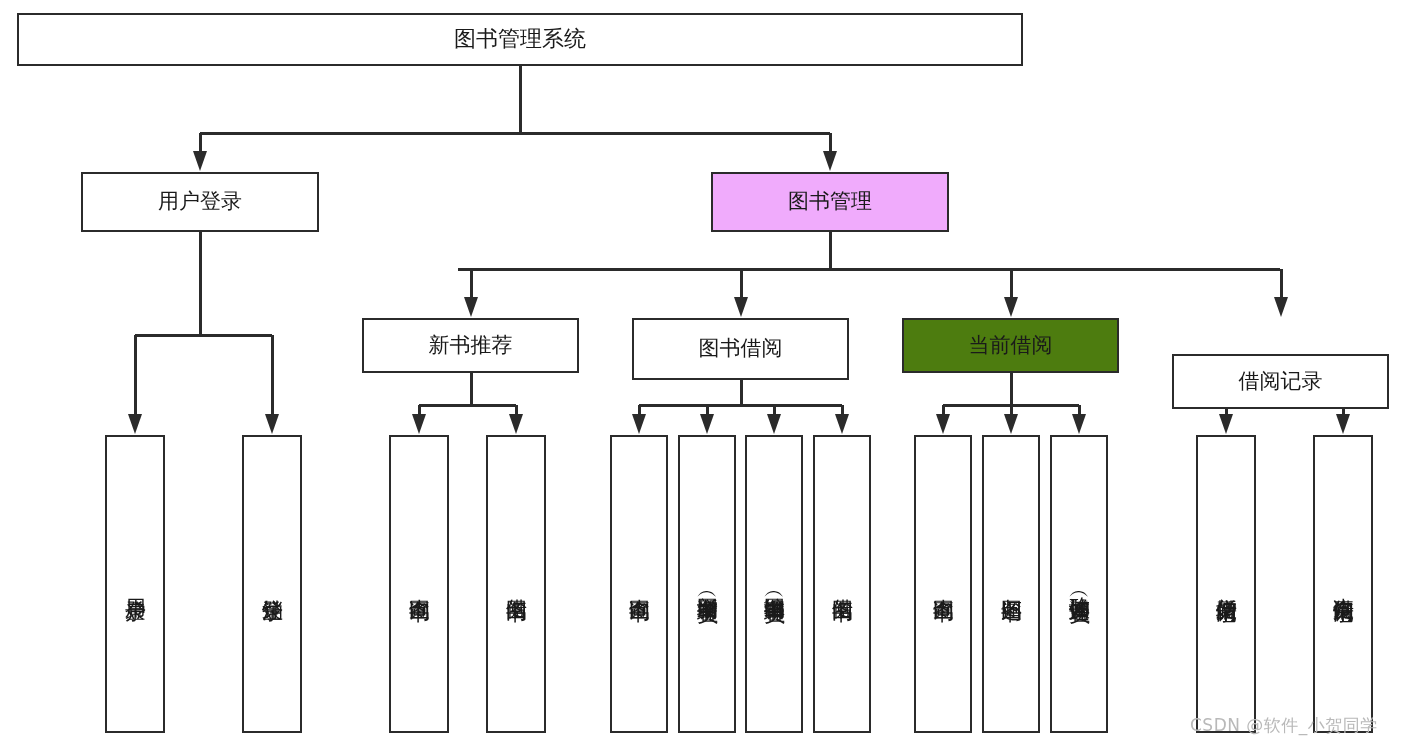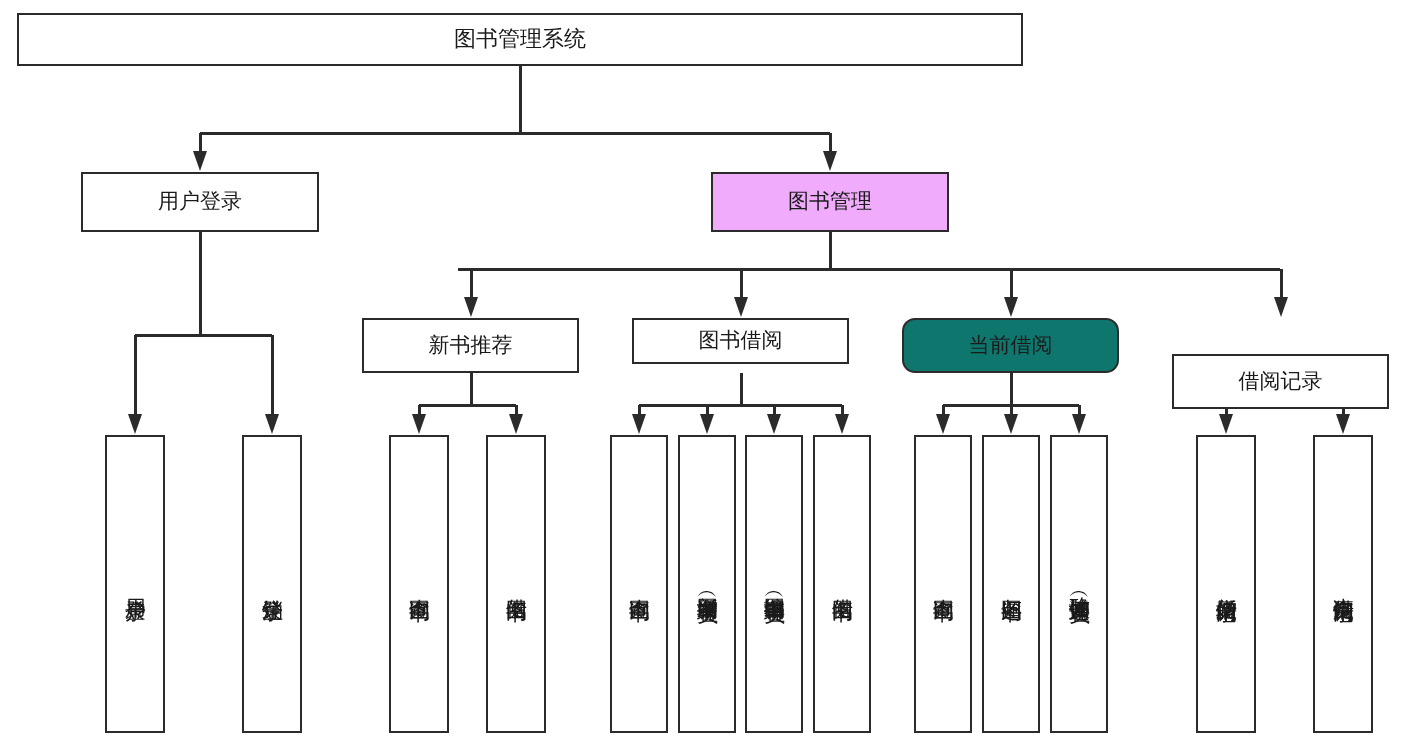--- a/index.html
+++ b/index.html
@@ -131,24 +131,24 @@
       </div>
       <div class="node horizontal" style="left: 81px; top: 172px; width: 238px; height: 60px; border-color: rgb(43, 43, 43); background: rgb(255, 255, 255); color: rgb(26, 26, 26);">
         <span class="node-label">用户登录</span>
       </div>
       <div class="node horizontal" style="left: 711px; top: 172px; width: 238px; height: 60px; border-color: rgb(43, 43, 43); background: #f0abfc; color: rgb(26, 26, 26);">
         <span class="node-label">图书管理</span>
       </div>
       <div class="node horizontal" style="left: 362px; top: 318px; width: 217px; height: 55px; border-color: rgb(43, 43, 43); background: rgb(255, 255, 255); color: rgb(26, 26, 26);">
         <span class="node-label">新书推荐</span>
       </div>
-      <div class="node horizontal" style="left: 632px; top: 318px; width: 217px; height: 46px; border-color: rgb(43, 43, 43); background: rgb(255, 255, 255); color: rgb(26, 26, 26);">
+      <div class="node horizontal" style="left: 632px; top: 318px; width: 217px; height: 62px; border-color: rgb(43, 43, 43); background: rgb(255, 255, 255); color: rgb(26, 26, 26);">
         <span class="node-label">图书借阅</span>
       </div>
-      <div class="node horizontal" style="left: 902px; top: 318px; width: 217px; height: 55px; border-color: rgb(43, 43, 43); background: #0f766e; color: rgb(26, 26, 26); border-radius: 13px;">
+      <div class="node horizontal" style="left: 902px; top: 318px; width: 217px; height: 55px; border-color: rgb(43, 43, 43); background: #4d7c0f; color: rgb(26, 26, 26);">
         <span class="node-label">当前借阅</span>
       </div>
       <div class="node horizontal" style="left: 1172px; top: 318px; width: 217px; height: 55px; border-color: rgb(43, 43, 43); background: rgb(255, 255, 255); color: rgb(26, 26, 26); margin-top: 36px;">
         <span class="node-label">借阅记录</span>
       </div>
       <div class="node vertical" style="left: 105px; top: 435px; width: 60px; height: 298px; border-color: rgb(43, 43, 43); background: rgb(255, 255, 255); color: rgb(26, 26, 26);">
         <span class="node-label">用户登录</span>
       </div>
       <div class="node vertical" style="left: 242px; top: 435px; width: 60px; height: 298px; border-color: rgb(43, 43, 43); background: rgb(255, 255, 255); color: rgb(26, 26, 26);">
         <span class="node-label">注销登录</span>
@@ -181,13 +181,14 @@
         <span class="node-label">确认归还（管理员）</span>
       </div>
       <div class="node vertical" style="left: 1196px; top: 435px; width: 60px; height: 298px; border-color: rgb(43, 43, 43); background: rgb(255, 255, 255); color: rgb(26, 26, 26);">
         <span class="node-label">新增借阅记录</span>
       </div>
       <div class="node vertical" style="left: 1313px; top: 435px; width: 60px; height: 298px; border-color: rgb(43, 43, 43); background: rgb(255, 255, 255); color: rgb(26, 26, 26);">
         <span class="node-label">查询借阅记录</span>
       </div>
     </div>
 
+  <div class="watermark" style="left: 1190px; top: 714px;">CSDN @软件_小贺同学</div>
 </div>
 
 </body></html>

